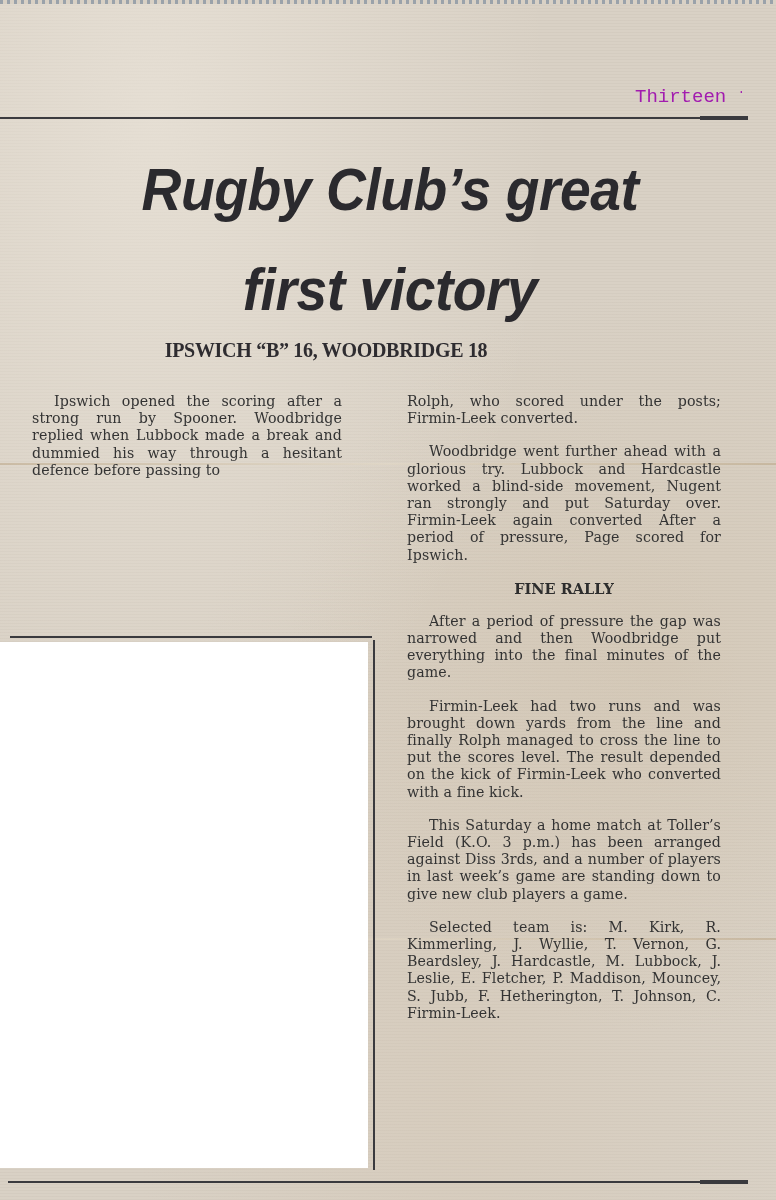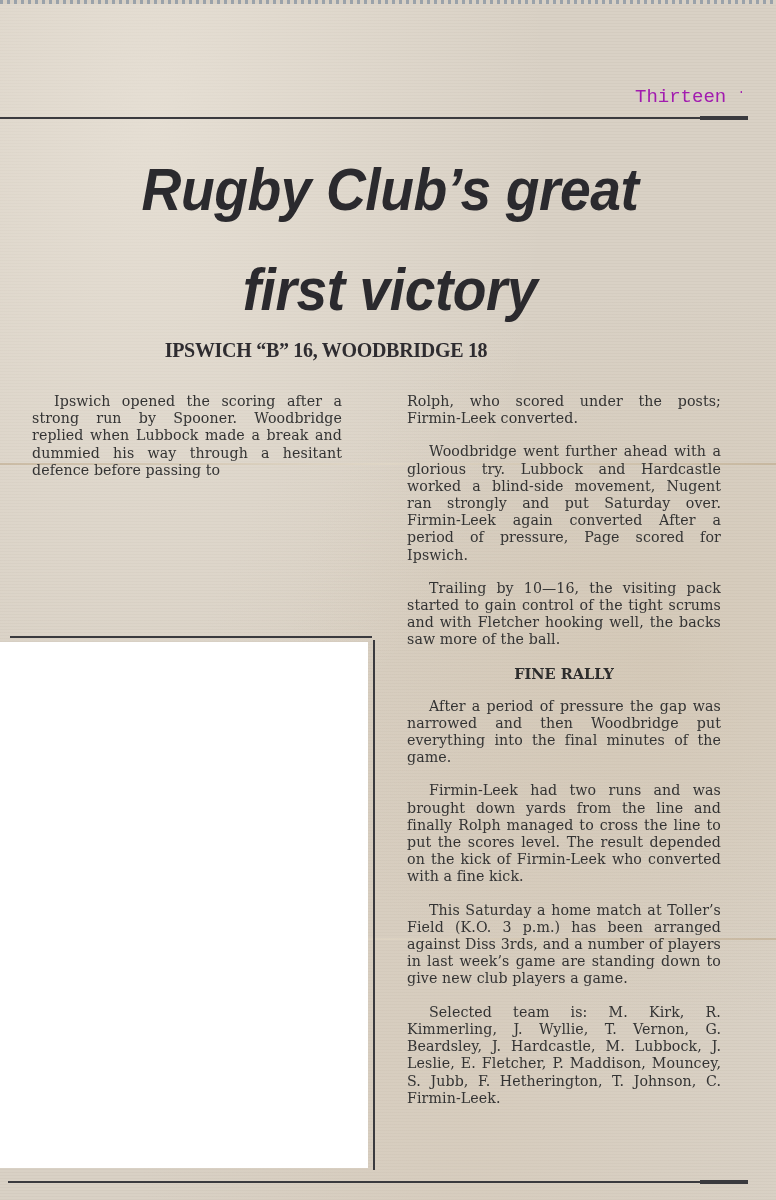--- a/index.html
+++ b/index.html
@@ -97,21 +97,20 @@
   <p class="para">Ipswich opened the scoring after a strong run by Spooner. Woodbridge replied when Lubbock made a break and dummied his way through a hesitant defence before passing to</p>
 </div>
 
 <div class="box-rule-h"></div>
 <div class="box-rule-v"></div>
 <div class="redaction"></div>
 
 <div class="col col-right">
   <p class="para noindent">Rolph, who scored under the posts; Firmin-Leek converted.</p>
   <p class="para">Woodbridge went further ahead with a glorious try. Lubbock and Hardcastle worked a blind-side movement, Nugent ran strongly and put Saturday over. Firmin-Leek again converted After a period of pressure, Page scored for Ipswich.</p>
-  <p class="para">Trailing by 10—16, the visiting pack started to gain control of the tight scrums and with Fletcher hooking well, the backs saw more of the ball.</p>
   <div class="subhead">FINE RALLY</div>
   <p class="para">After a period of pressure the gap was narrowed and then Woodbridge put everything into the final minutes of the game.</p>
   <p class="para">Firmin-Leek had two runs and was brought down yards from the line and finally Rolph managed to cross the line to put the scores level. The result depended on the kick of Firmin-Leek who converted with a fine kick.</p>
   <p class="para">This Saturday a home match at Toller’s Field (K.O. 3 p.m.) has been arranged against Diss 3rds, and a number of players in last week’s game are standing down to give new club players a game.</p>
   <p class="para">Selected team is: M. Kirk, R. Kimmerling, J. Wyllie, T. Vernon, G. Beardsley, J. Hardcastle, M. Lubbock, J. Leslie, E. Fletcher, P. Maddison, Mouncey, S. Jubb, F. Hetherington, T. Johnson, C. Firmin-Leek.</p>
 </div>
 
 <div class="rule rule-bottom"></div>
 <div class="rule rule-bottom-end"></div>
 

